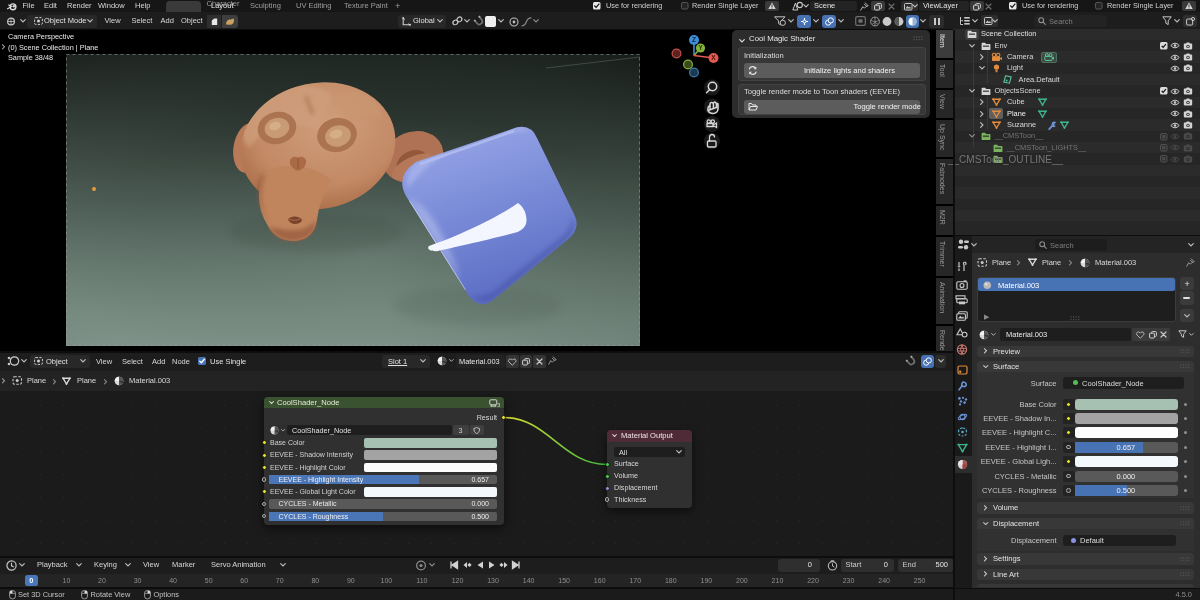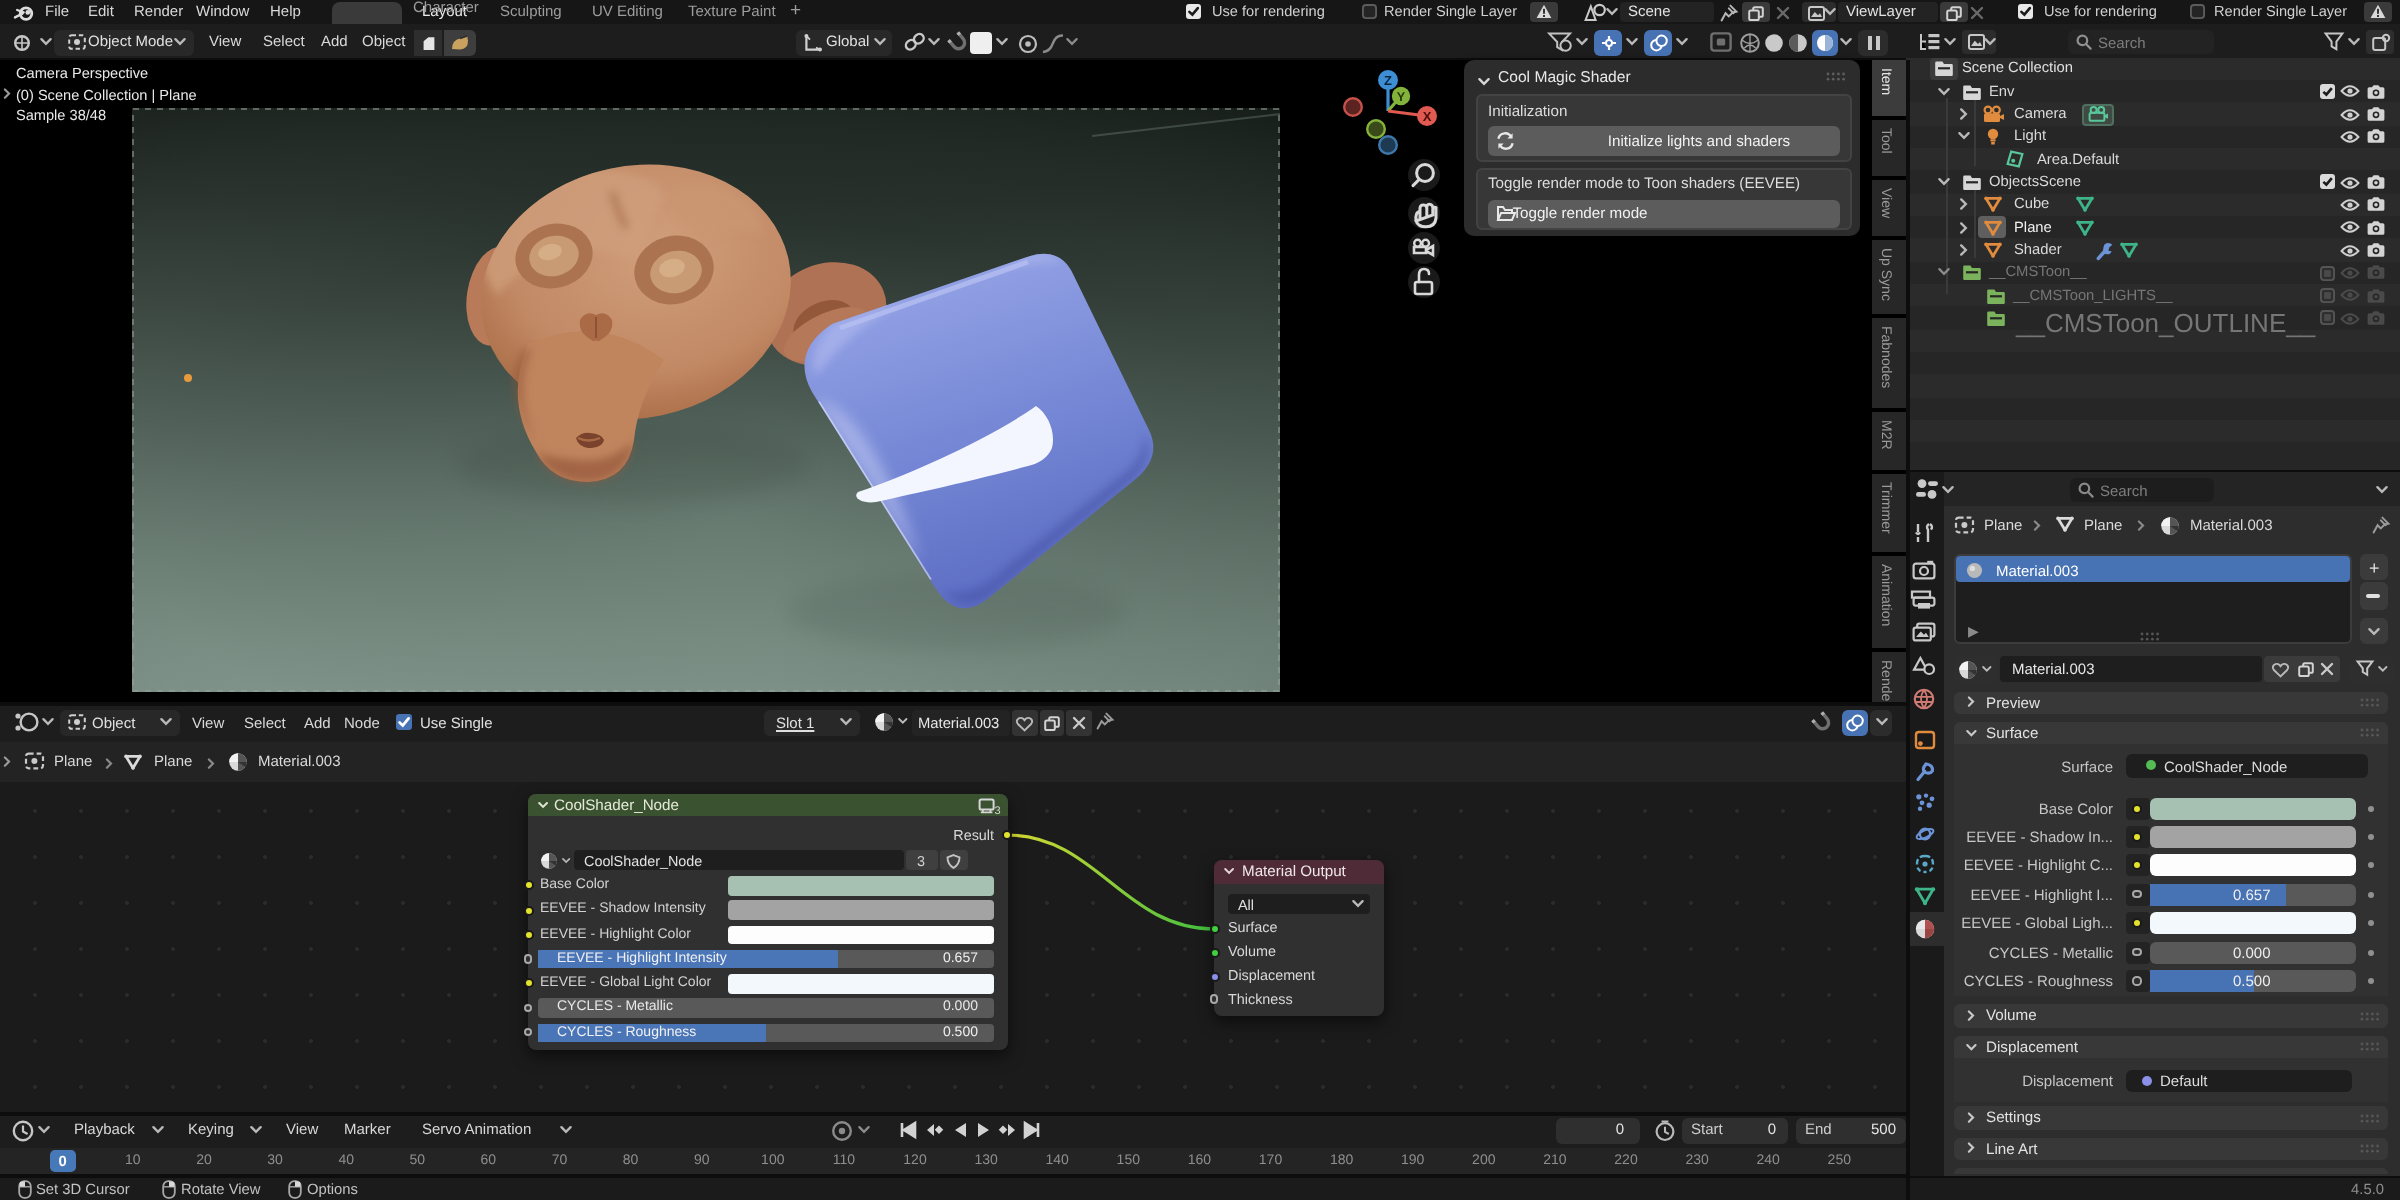--- a/index.html
+++ b/index.html
@@ -402,21 +402,21 @@
 <path d="M8.3,5.6 A3.4,3.4 0 0 1 1.9,6.4" fill="none" stroke="#e8e8e8" stroke-width="1.2"></path>
 <path d="M1.2,8.4 L1.2,5.8 L3.8,5.8 Z" fill="#e8e8e8"></path>
     </svg>
 <div class="t" style="left:743.5px;top:66.5px;width:212px;text-align:center;font-size:7.6px;color:#f2f2f2">Initialize lights and shaders</div>
 <div class="a" style="left:737.5px;top:84px;width:188px;height:31px;background:#373737;border-radius:3px;border:1px solid #434343;"></div>
 <div class="t" style="left:744px;top:88px;font-size:7.6px;color:#dedede;">Toggle render mode to Toon shaders (EEVEE)</div>
 <div class="a" style="left:743.5px;top:99.5px;width:176px;height:14.5px;background:#5c5c5c;border-radius:3px;"></div>
 <svg class="a" style="left:748px;top:102px" width="10" height="9" viewBox="0 0 10 9">
 <path d="M1,8 L1,1.5 L3.5,1.5 L4.5,3 L8,3 L8,4.5 M1,8 L2.5,4.5 L9.5,4.5 L8,8 Z" fill="none" stroke="#e8e8e8" stroke-width="1"></path>
     </svg>
-<div class="t" style="left:702px;top:102.5px;width:176px;text-align:center;font-size:7.6px;color:#f2f2f2">Toggle render mode</div>
+<div class="t" style="left:745px;top:102.5px;width:176px;text-align:right;font-size:7.6px;color:#f2f2f2">Toggle render mode</div>
 <div class="a" style="left:935.5px;top:30px;width:17.5px;height:28px;background:#3c3c3c;border-radius:4px 0 0 4pxpx;"></div>
 <div class="t" style="left:939px;top:34px;font-size:7px;color:#e6e6e6;writing-mode:vertical-rl;">Item</div>
 <div class="a" style="left:935.5px;top:60px;width:17.5px;height:28px;background:#272727;border-radius:4px 0 0 4pxpx;"></div>
 <div class="t" style="left:939px;top:64px;font-size:7px;color:#9a9a9a;writing-mode:vertical-rl;">Tool</div>
 <div class="a" style="left:935.5px;top:90px;width:17.5px;height:28px;background:#272727;border-radius:4px 0 0 4pxpx;"></div>
 <div class="t" style="left:939px;top:94px;font-size:7px;color:#9a9a9a;writing-mode:vertical-rl;">View</div>
 <div class="a" style="left:935.5px;top:120px;width:17.5px;height:37px;background:#272727;border-radius:4px 0 0 4pxpx;"></div>
 <div class="t" style="left:939px;top:124px;font-size:7px;color:#9a9a9a;writing-mode:vertical-rl;">Up Sync</div>
 <div class="a" style="left:935.5px;top:159px;width:17.5px;height:45px;background:#272727;border-radius:4px 0 0 4pxpx;"></div>
 <div class="t" style="left:939px;top:163px;font-size:7px;color:#9a9a9a;writing-mode:vertical-rl;">Fabnodes</div>
@@ -590,21 +590,21 @@
     </svg>
 <svg class="a" style="left:979px;top:123.105px;transform:rotate(-90deg)" width="6" height="4" viewBox="0 0 6 4">
       <path d="M0.7,0.6 L3,2.9 L5.3,0.6" stroke="#b9b9b9" stroke-width="1.2" fill="none" stroke-linecap="round"></path>
     </svg>
 <svg class="a" style="left:991.5px;top:121.105px" width="9.0" height="8.0" viewBox="0 0 9 8">
       <path d="M1,1.2 L8,1.2 L4.5,7 Z" fill="none" stroke="#e08b3d" stroke-width="1.4" stroke-linejoin="round"></path>
       <circle cx="1" cy="1.2" r="0.9" fill="#e08b3d"></circle>
       <circle cx="8" cy="1.2" r="0.9" fill="#e08b3d"></circle>
       <circle cx="4.5" cy="7" r="0.9" fill="#e08b3d"></circle>
     </svg>
-<div class="t" style="left:1007px;top:121.105px;font-size:7.4px;color:#dadada;">Shader</div>
+<div class="t" style="left:1007px;top:121.105px;font-size:7.4px;color:#dadada;">Suzanne</div>
 <svg class="a" style="left:1048px;top:120.605px" width="9" height="9" viewBox="0 0 9 9">
 <path d="M1.2,8.2 L4.4,4.6" stroke="#6b93d6" stroke-width="1.8" stroke-linecap="round"></path>
 <path d="M4.2,1.2 Q6.4,-0.2 8.2,1.4 L6.6,2.8 L6.2,4.4 L7.8,4.6 Q7.2,6.6 4.8,6 Q3.2,5.4 3.6,3.4 Q3.8,2 4.2,1.2 Z" fill="#6b93d6"></path>
     </svg>
 <svg class="a" style="left:1060px;top:121.105px" width="9.0" height="8.0" viewBox="0 0 9 8">
       <path d="M1,1.2 L8,1.2 L4.5,7 Z" fill="none" stroke="#3eb489" stroke-width="1.4" stroke-linejoin="round"></path>
       <circle cx="1" cy="1.2" r="0.9" fill="#3eb489"></circle>
       <circle cx="8" cy="1.2" r="0.9" fill="#3eb489"></circle>
       <circle cx="4.5" cy="7" r="0.9" fill="#3eb489"></circle>
     </svg>
@@ -653,21 +653,21 @@
     </svg>
 <svg class="a" style="left:1183px;top:143.765px" width="10" height="8" viewBox="0 0 10 8">
       <path d="M0.8,2.4 Q0.8,1.6 1.6,1.6 L3,1.6 L3.8,0.6 L6.2,0.6 L7,1.6 L8.4,1.6 Q9.2,1.6 9.2,2.4 L9.2,6.6 Q9.2,7.4 8.4,7.4 L1.6,7.4 Q0.8,7.4 0.8,6.6 Z" fill="#4a4a4a"></path>
       <circle cx="5" cy="4.4" r="1.7" fill="#262626"></circle>
       <circle cx="5" cy="4.4" r="0.9" fill="#4a4a4a"></circle>
     </svg>
 <svg class="a" style="left:993px;top:154.845px" width="10" height="8.5" viewBox="0 0 10 8.5">
       <path d="M0.6,1.8 L0.6,7.4 Q0.6,8 1.2,8 L8.8,8 Q9.4,8 9.4,7.4 L9.4,2.6 Q9.4,2 8.8,2 L5,2 L4.2,0.8 L1.2,0.8 Q0.6,0.8 0.6,1.4 Z" fill="#7bb35c"></path>
       <rect x="2" y="3.6" width="6" height="1.1" fill="#262626"></rect>
     </svg>
-<div class="t" style="left:1008px;top:155.095px;font-size:13px;color:#767676;">__CMSToon_OUTLINE__</div>
+<div class="t" style="left:948px;top:155.095px;font-size:10px;color:#767676;">__CMSToon_OUTLINE__</div>
 <svg class="a" style="left:1159.5px;top:155.345px" width="7.5" height="7.5" viewBox="0 0 8 8">
       <rect x="0.5" y="0.5" width="7" height="7" rx="1.6" fill="#2e2e2e" stroke="#555" stroke-width="1"></rect>
       <rect x="2.2" y="2.2" width="3.6" height="3.6" fill="#4a4a4a"></rect>
     </svg>
 <svg class="a" style="left:1170px;top:155.595px" width="10" height="7" viewBox="0 0 10 7">
       <path d="M0.8,3.5 Q5,-1.2 9.2,3.5 Q5,8.2 0.8,3.5 Z" fill="none" stroke="#4a4a4a" stroke-width="1"></path>
       <circle cx="5" cy="3.5" r="1.3" fill="#4a4a4a"></circle>
     </svg>
 <svg class="a" style="left:1183px;top:155.095px" width="10" height="8" viewBox="0 0 10 8">
       <path d="M0.8,2.4 Q0.8,1.6 1.6,1.6 L3,1.6 L3.8,0.6 L6.2,0.6 L7,1.6 L8.4,1.6 Q9.2,1.6 9.2,2.4 L9.2,6.6 Q9.2,7.4 8.4,7.4 L1.6,7.4 Q0.8,7.4 0.8,6.6 Z" fill="#4a4a4a"></path>

